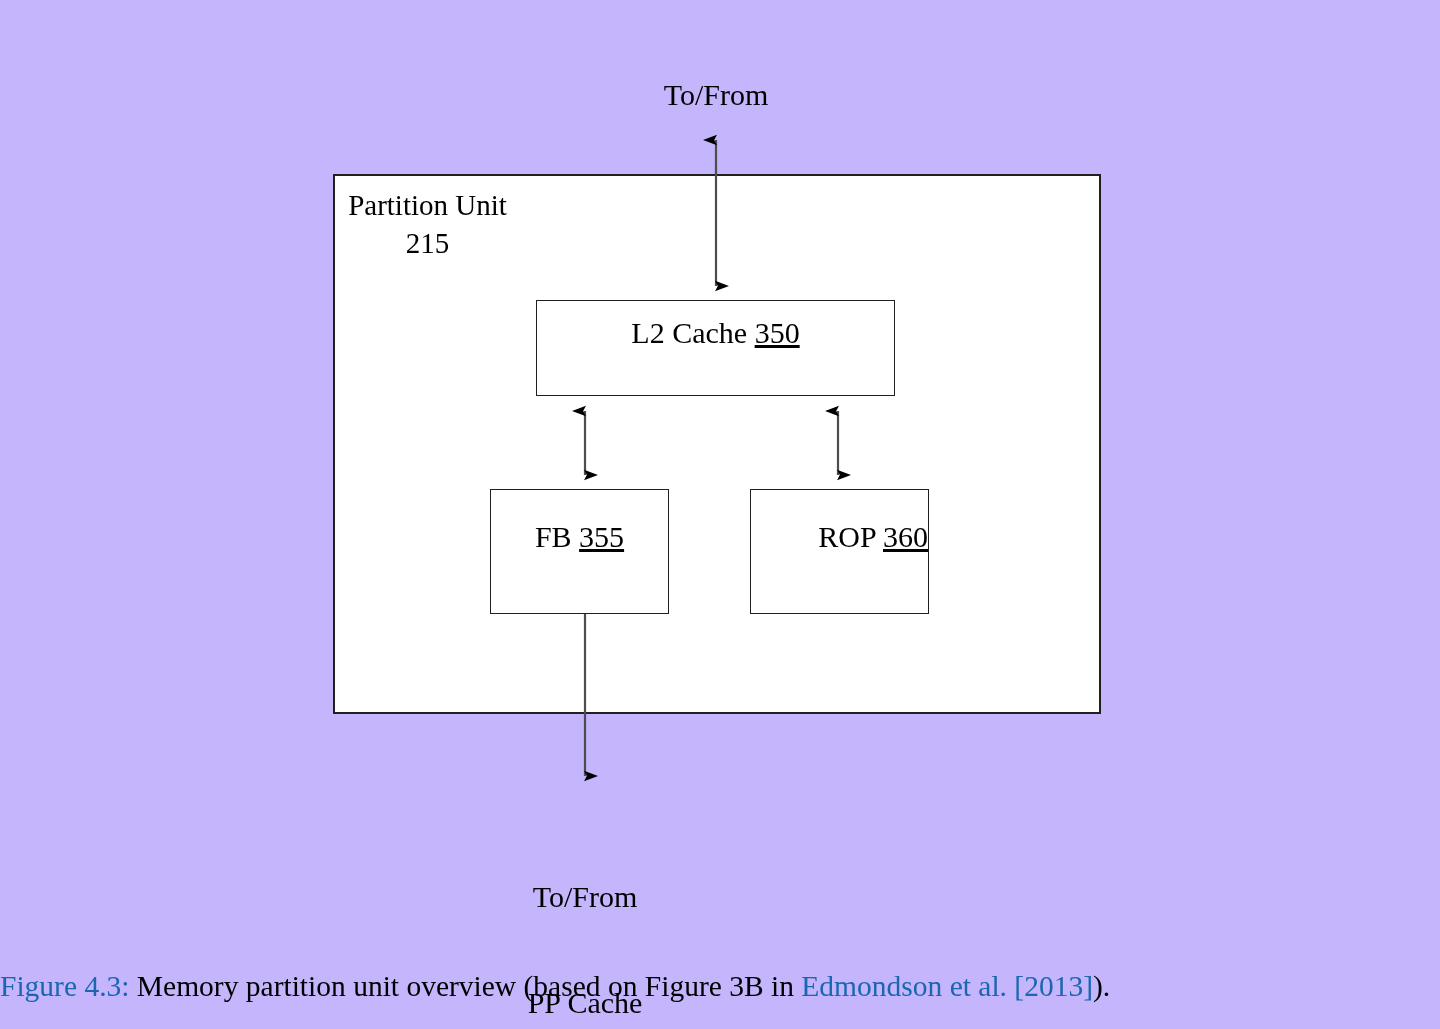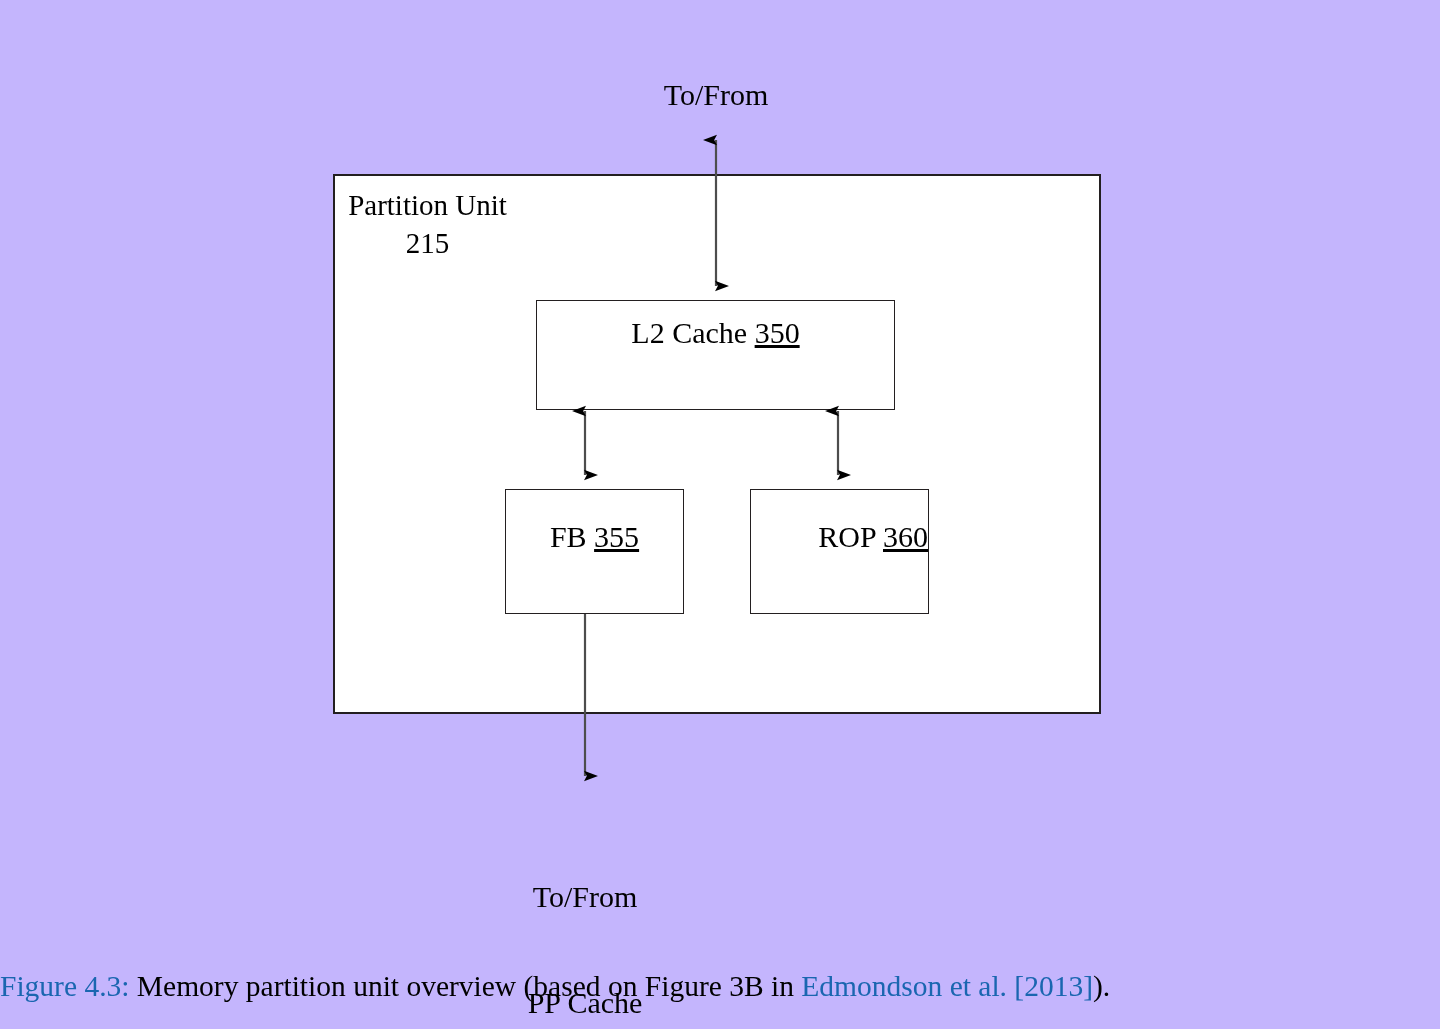--- a/index.html
+++ b/index.html
@@ -61,22 +61,22 @@
     position: absolute;
     left: 340px;
     top: 186px;
     width: 175px;
     text-align: center;
     font-size: 29px;
     line-height: 1.32;
   }
 
   
-  #l2-cache-box  { left: 536px; top: 300px; width: 359px; height: 110px; }
-  #fb-box        { left: 490px; top: 489px; width: 179px; height: 125px; margin-left: 15px; }
+  #l2-cache-box  { left: 536px; top: 300px; width: 359px; height: 96px; }
+  #fb-box        { left: 490px; top: 489px; width: 179px; height: 125px; }
   #rop-box       { left: 750px; top: 489px; width: 179px; height: 125px; }
 
   #l2-cache-label { top: 14px;  font-size: 30px; }
   #fb-label       { top: 29px;  font-size: 30px; }
   #rop-label      { top: 29px;  font-size: 30px; text-align: right; }
 
   
   #crossbar-label {
     left: 556px;
     top: 6px;

